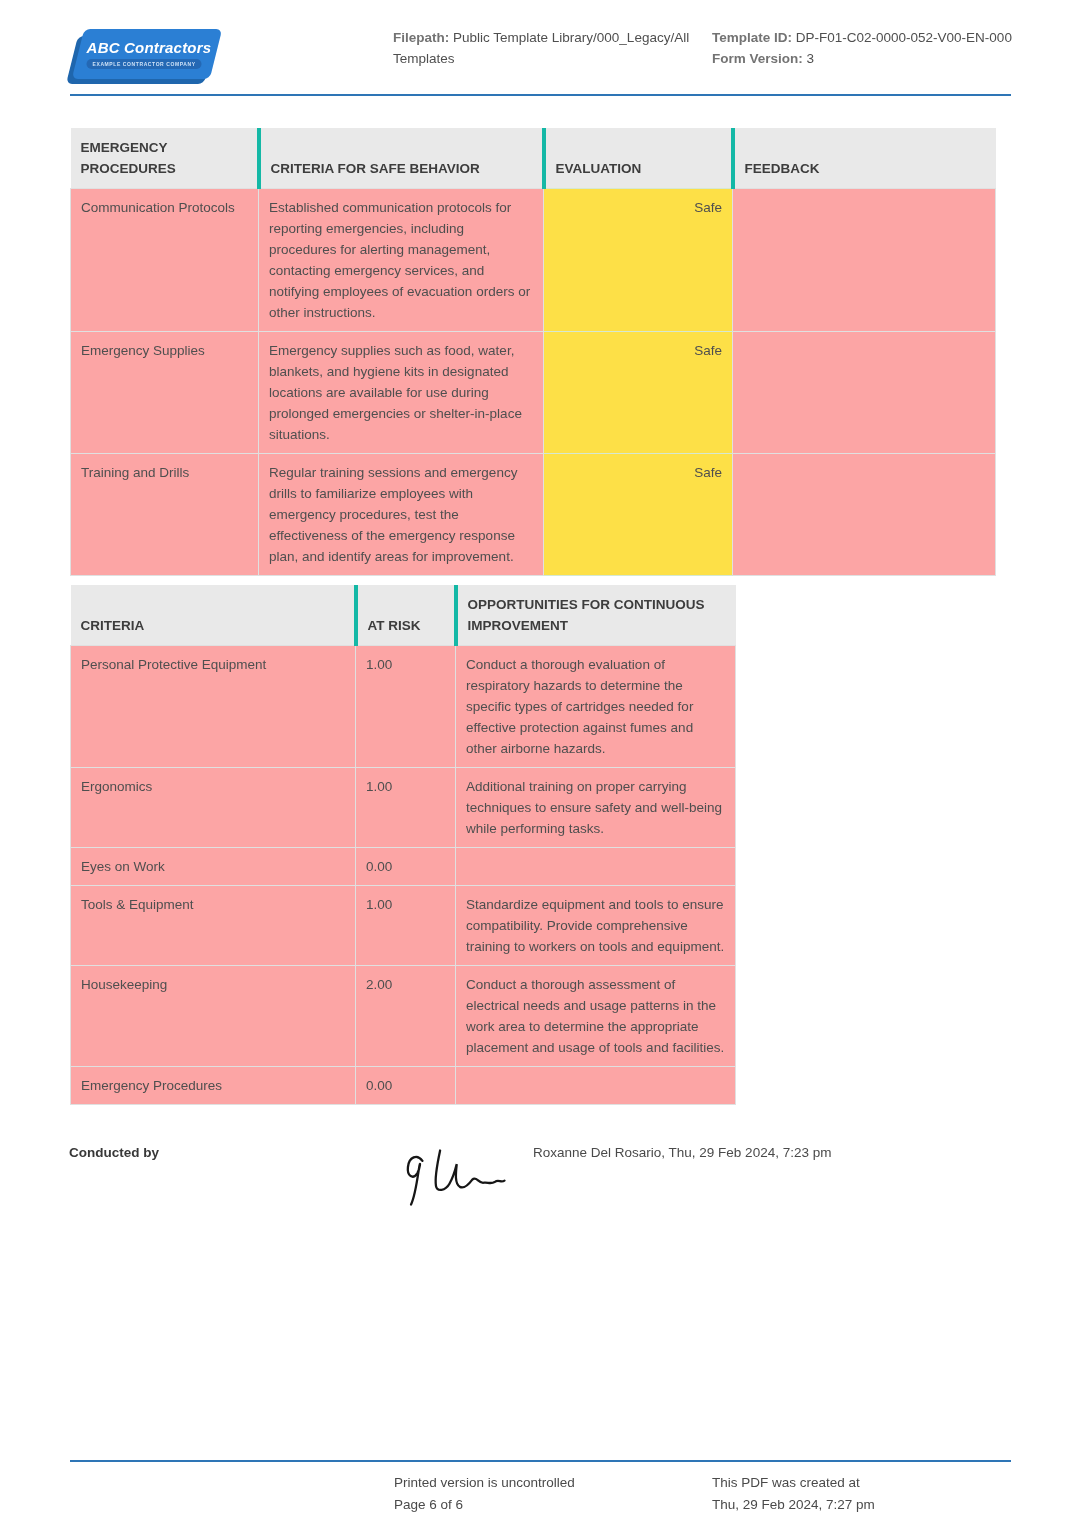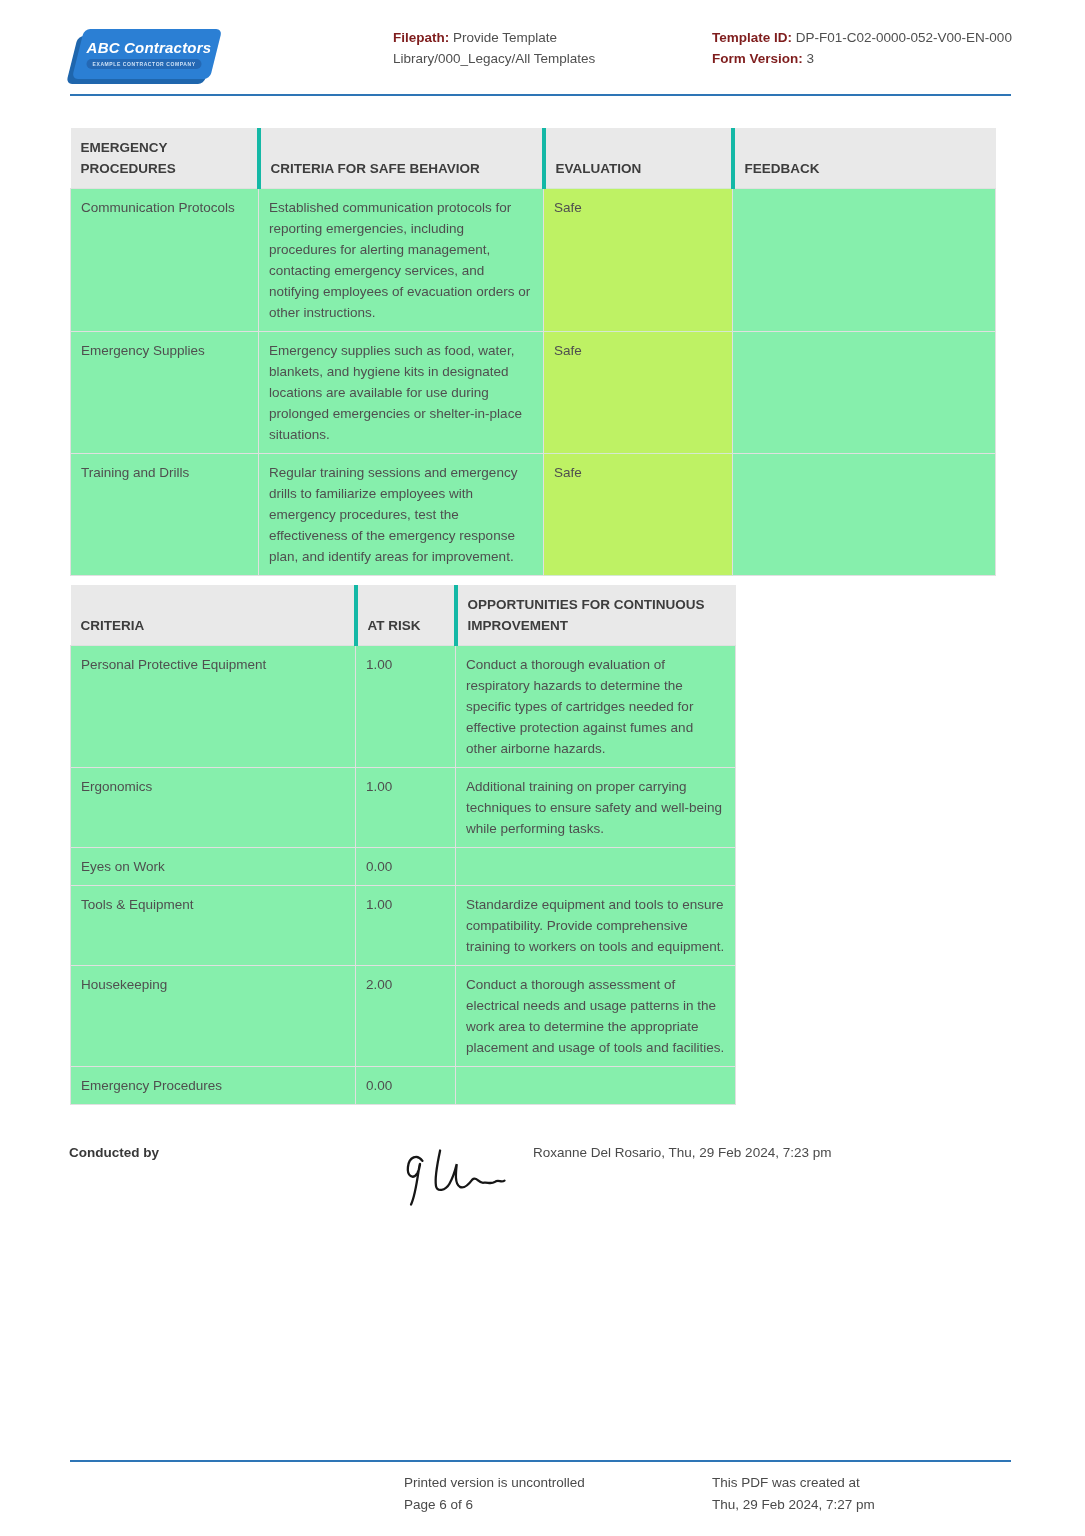--- a/index.html
+++ b/index.html
@@ -32,71 +32,71 @@
   .logo-sub {
     transform: skewX(14deg);
     margin-top: 3px; background: #2468b4; border-radius: 5px; padding: 2px 6px;
     color: #cfe2f7; font-size: 5px; font-weight: bold; letter-spacing: 0.6px;
     white-space: nowrap;
   }
   .hdr-block { position: absolute; top: 27px; font-size: 13.5px; line-height: 21px; color: #4f4f4f; }
   .hdr-filepath { left: 393px; width: 300px; }
   .hdr-meta { left: 712px; width: 320px; }
   .hdr-meta .row { display: block; }
-  .b { font-weight: bold; color: #7f1d1d; }
+  .b { font-weight: bold; color: #737373; }
 
   .rule { position: absolute; left: 70px; width: 941px; height: 2px; background: #2e75b6; }
   .rule-top { top: 94px; }
   .rule-bottom { top: 1460px; }
 
   
   table { border-collapse: collapse; table-layout: fixed; position: absolute; }
   .tbl-emergency { left: 70px; top: 128px; width: 925px; }
   .tbl-criteria  { left: 70px; top: 585px; width: 665px; }
   th {
     background: #e9e9e9; font-weight: bold; color: #3d3d3d; font-size: 13.5px;
     text-align: left; vertical-align: bottom; padding: 9px 10px; line-height: 21px;
     border-left: 4px solid #14b8a6; height: 57px;
   }
   th:first-child { border-left: none; }
   td {
     border: 1px solid #e0e0e0; vertical-align: top; padding: 8px 10px;
-    font-size: 13.5px; color: #4f4f4f; line-height: 21px; background: #86efac;
+    font-size: 13.5px; color: #4f4f4f; line-height: 21px; background: #fca5a5;
   }
   td.eval-cell {
-    background: #bef264;
-    border-top-color: #d5e8d2; border-bottom-color: #d5e8d2;
+    background: #fde047;
+    border-top-color: #d5e8d2; border-bottom-color: #d5e8d2; text-align: right;
   }
 
   
   .conducted-label { position: absolute; left: 69px; top: 1145px; font-size: 13.5px; font-weight: bold; color: #383838; }
   .signature { position: absolute; left: 383px; top: 1138px; width: 135px; height: 78px; }
   .signatory { position: absolute; left: 533px; top: 1145px; font-size: 13.5px; color: #4a4a4a; }
 
   
   .footer-block { position: absolute; top: 1472px; font-size: 13.5px; line-height: 22px; color: #4a4a4a; }
-  .footer-left { left: 404px; }
+  .footer-left { left: 394px; }
   .footer-right { left: 712px; }
 </style>
 </head>
 <body>
 
 <div class="page">
 
   <div class="logo">
     <div class="logo-back"></div>
     <div class="logo-front">
       <div class="logo-title">ABC Contractors</div>
       <div class="logo-sub">EXAMPLE CONTRACTOR COMPANY</div>
     </div>
   </div>
 
   <div class="hdr-block hdr-filepath">
     <span class="b">Filepath:</span>
-    <span>Provide Template Library/000_Legacy/All Templates</span>
+    <span>Public Template Library/000_Legacy/All Templates</span>
   </div>
 
   <div class="hdr-block hdr-meta">
     <span class="row">
       <span class="b">Template ID:</span>
       <span>DP-F01-C02-0000-052-V00-EN-000</span>
     </span>
     <span class="row">
       <span class="b">Form Version:</span>
       <span>3</span>

